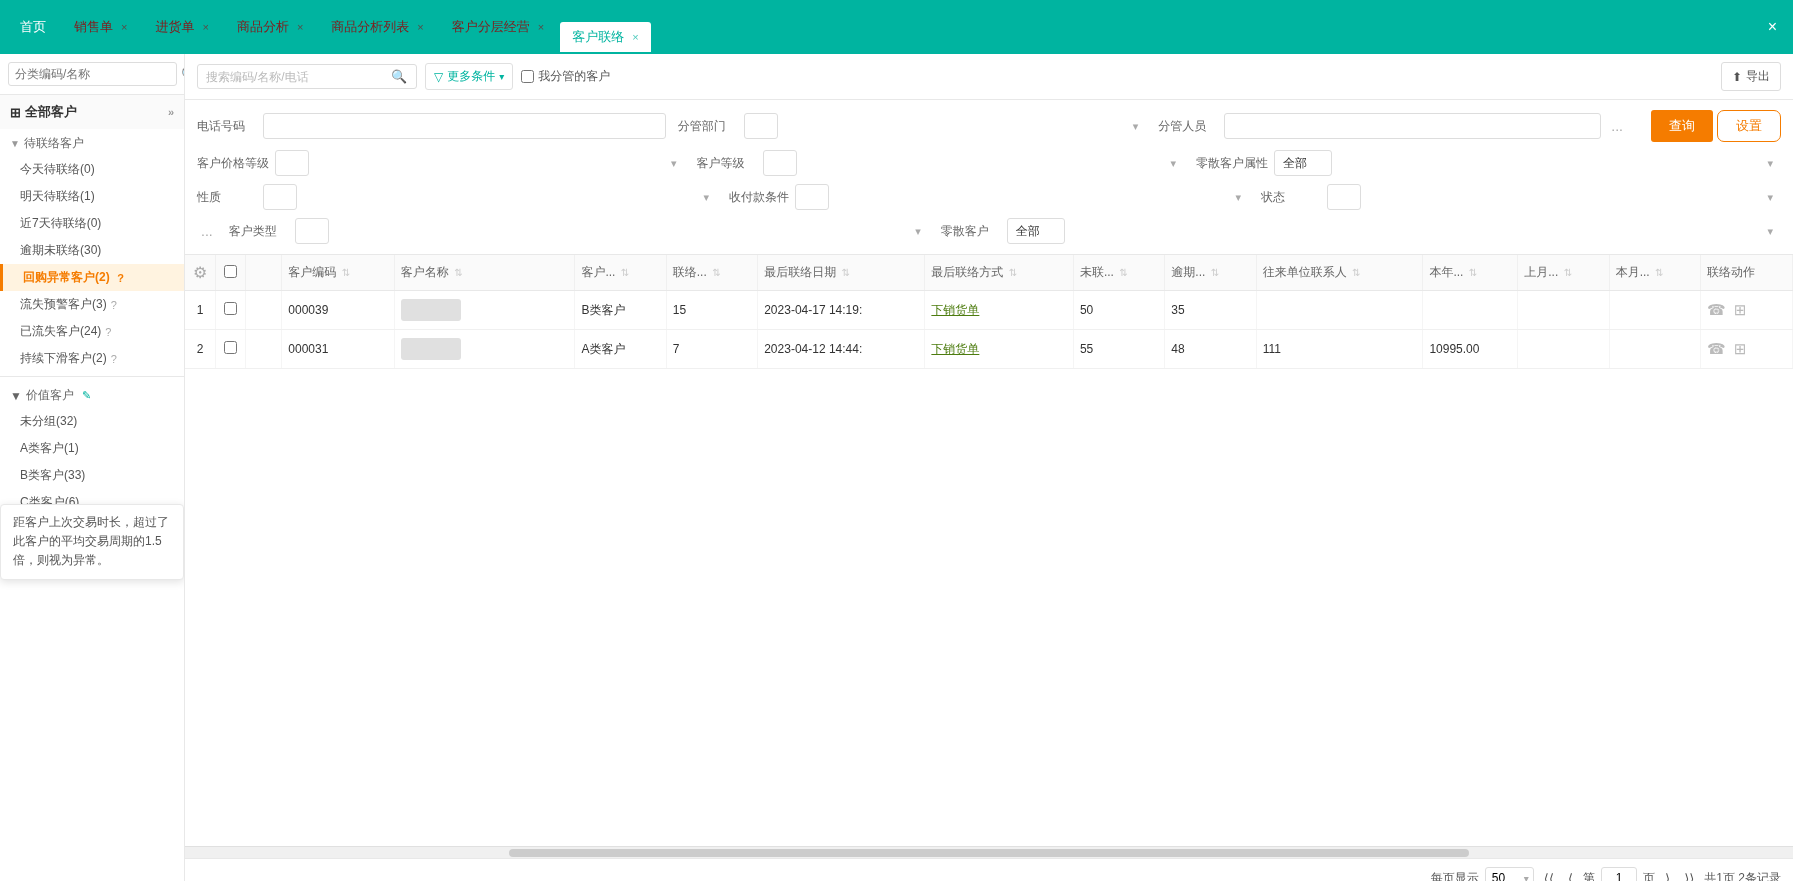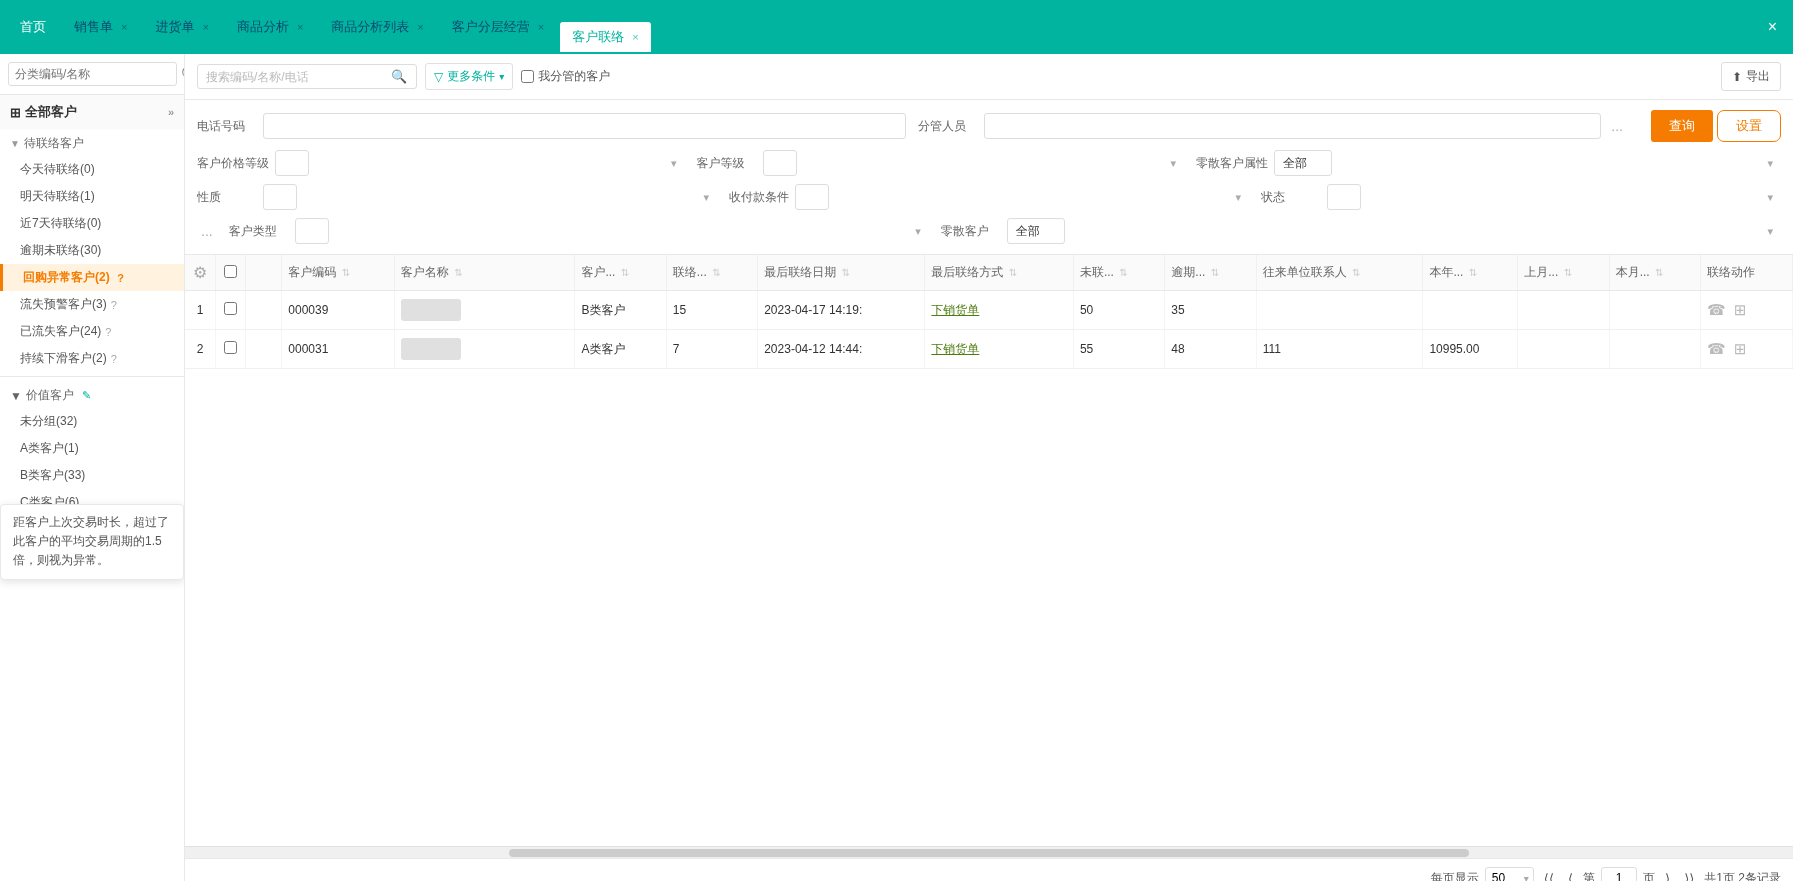--- a/index.html
+++ b/index.html
@@ -4,21 +4,21 @@
   <style>
     * { box-sizing: border-box; margin: 0; padding: 0; }
     body { font-family: "Microsoft YaHei", Arial, sans-serif; font-size: 13px; background: #f5f5f5; overflow: hidden; }
 
     
     .top-nav {
       display: flex; align-items: center; background: #00b4a0; height: 54px;
       padding: 0 8px; color: #fff; gap: 4px; position: relative;
     }
     .nav-tab {
-      padding: 6px 12px; cursor: pointer; font-size: 13px; color: #0c4a6e;
+      padding: 6px 12px; cursor: pointer; font-size: 13px; color: #7f1d1d;
       border-radius: 3px 3px 0 0; display: flex; align-items: center; gap: 4px;
       white-space: nowrap;
     }
     .nav-tab.active { background: #fff; color: #00b4a0; margin-top: 19px; }
     .nav-tab .close-x { font-size: 11px; margin-left: 4px; opacity: 0.7; }
     .nav-home { padding: 6px 12px; cursor: pointer; color: #fff; font-size: 13px; }
     .nav-close-all { margin-left: auto; color: #fff; cursor: pointer; font-size: 16px; padding: 4px 8px; }
 
     
     .main-layout { display: flex; height: calc(881px - 38px); overflow: hidden; }
@@ -317,20 +317,28 @@
     </div>
 
     <div class="filter-panel">
 
       <div class="filter-row">
         <div class="filter-item">
           <label>电话号码</label>
           <input class="filter-input" type="text" style="">
         </div>
         <div class="filter-item">
+          <label>分管部门</label>
+          <div class="filter-select-wrap">
+            <select class="filter-select">
+              <option></option>
+            </select>
+          </div>
+        </div>
+        <div class="filter-item">
           <label>分管人员</label>
           <input class="filter-input" type="text" style="flex: 1 1 0%;">
           <span class="dots-btn">...</span>
         </div>
         <div class="filter-actions">
           <button class="btn-query">查询</button>
           <button class="btn-settings">设置</button>
         </div>
       </div>
 

